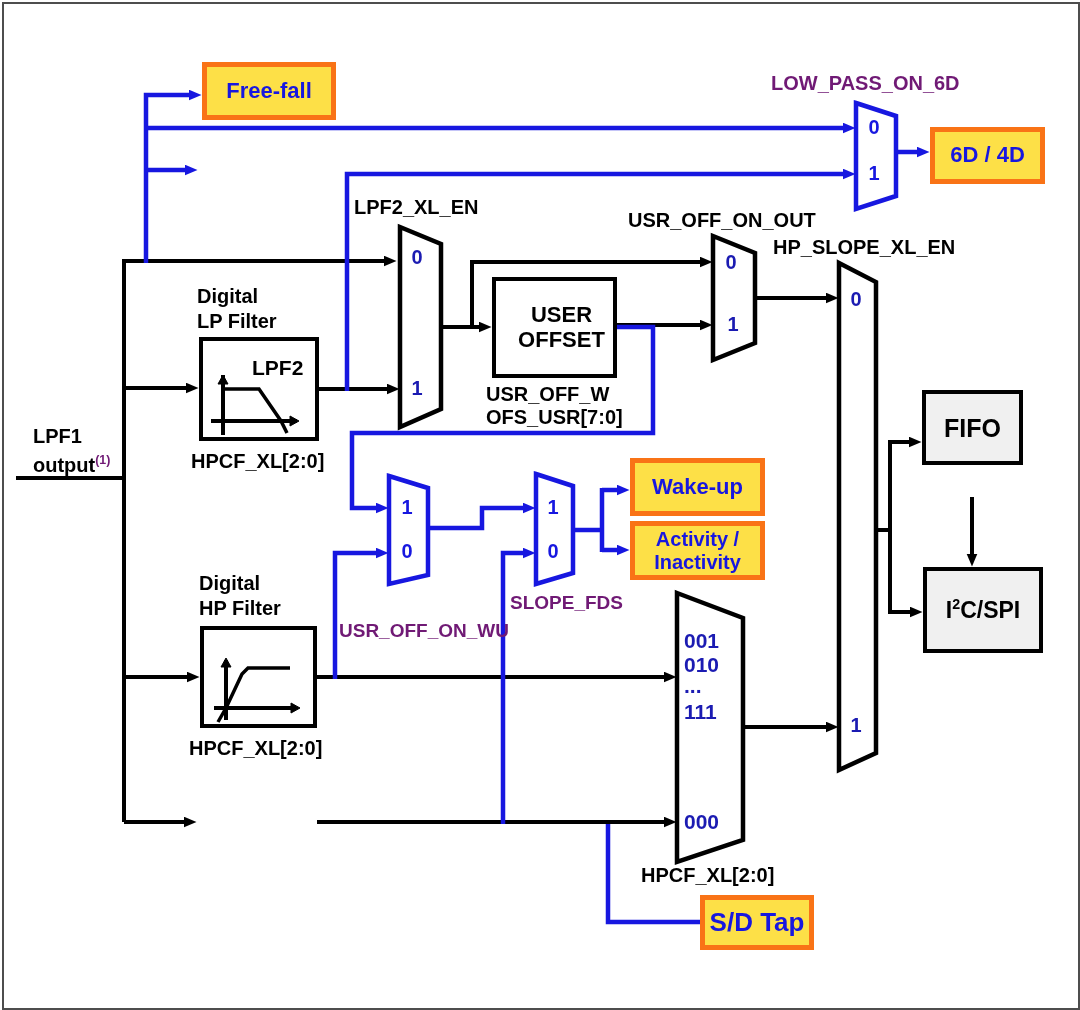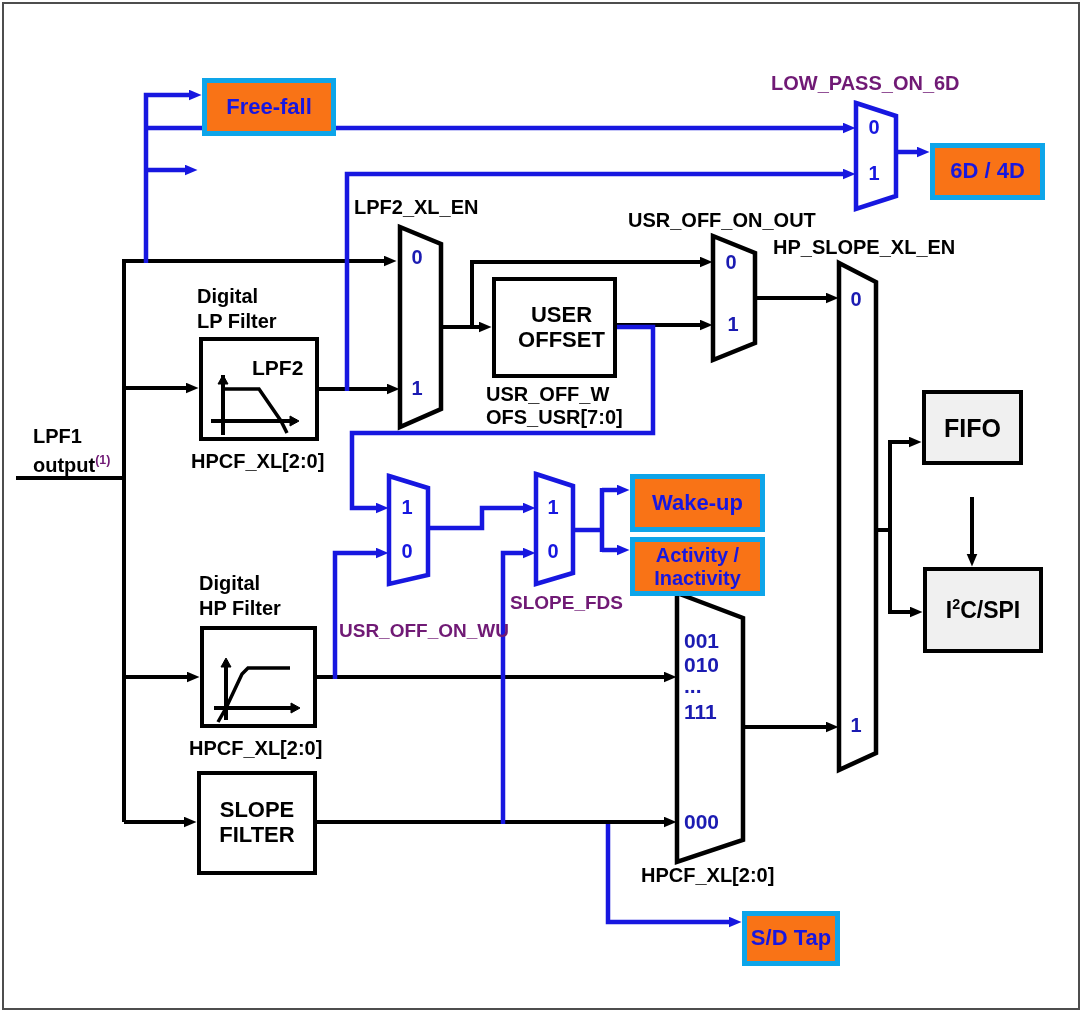--- a/index.html
+++ b/index.html
@@ -4,21 +4,21 @@
 <style>
   html,body{margin:0;padding:0;background:#fff;}
   #stage{
     position:relative;width:1080px;height:1010px;background:#fff;
     font-family:"Liberation Sans","DejaVu Sans",sans-serif;overflow:hidden;
   }
   #frame{position:absolute;left:2px;top:2px;width:1074px;height:1004px;border:2px solid #4d4d4d;}
   .abs{position:absolute;box-sizing:border-box;}
   .box{position:absolute;box-sizing:border-box;display:flex;flex-direction:column;
        align-items:center;justify-content:center;text-align:center;font-weight:bold;line-height:1.12;}
-  .blue-box{background:#f97316;border:5px solid #0ea5e9;color:#1717E0;margin-top:16px;}
+  .blue-box{background:#fde047;border:5px solid #f97316;color:#1717E0;}
   .white-box{background:#fff;border:4px solid #000;color:#000;}
   .gray-box{background:#F0F0F0;border:4px solid #000;color:#000;}
   .lbl{position:absolute;font-weight:bold;white-space:nowrap;color:#000;}
   .blue{color:#701a75;}
   .num{position:absolute;font-weight:bold;font-size:20px;width:30px;text-align:center;color:#1B1BB2;}
   .numb{color:#1717E0;}
   sup{font-size:0.62em;}
   svg{display:block;}
 </style>
 </head>
@@ -98,21 +98,21 @@
 
   <div class="box blue-box" style="left:630px;top:458px;width:135px;height:58px;font-size:22px;">
     <div>Wake-up</div>
   </div>
 
   <div class="box blue-box" style="left:630px;top:521px;width:135px;height:59px;font-size:20px;">
     <div>Activity /</div>
     <div>Inactivity</div>
   </div>
 
-  <div class="box blue-box" style="left:742px;top:895px;width:98px;height:55px;font-size:22px;">
+  <div class="box blue-box" style="left:700px;top:895px;width:114px;height:55px;font-size:26px;">
     <div>S/D Tap</div>
   </div>
 
   <div class="abs white-box" style="left:199px;top:337px;width:120px;height:104px;border-width:4px;">
     <svg class="abs" style="left:4px;top:22px;" width="104" height="76" viewBox="0 0 104 76">
       <g stroke="#000" stroke-width="4" fill="none">
         <path d="M16,72 V12"></path>
           <path d="M16,12 l-5,9 h10 z" fill="#000" stroke-width="1"></path>
         <path d="M4,58 H90"></path>
           <path d="M92,58 l-9,-5 v10 z" fill="#000" stroke-width="1"></path>
@@ -127,24 +127,20 @@
       <g stroke="#000" stroke-width="4" fill="none">
         <path d="M18,76 V16"></path>
           <path d="M18,14 l-5,9 h10 z" fill="#000" stroke-width="1"></path>
         <path d="M6,64 H88"></path>
           <path d="M92,64 l-9,-5 v10 z" fill="#000" stroke-width="1"></path>
         <path d="M10,78 L18,64 L34,30 L40,24 H82" stroke-width="3.5"></path>
       </g>
     </svg>
   </div>
 
-  <div class="box white-box" style="left:197px;top:771px;width:120px;height:104px;font-size:22px;">
-    <div>SLOPE</div>
-    <div>FILTER</div>
-  </div>
 
   <div class="box white-box" style="left:492px;top:277px;width:125px;height:101px;font-size:22px;padding-left:14px;">
     <div>USER</div>
     <div>OFFSET</div>
   </div>
 
   <div class="box gray-box" style="left:922px;top:390px;width:101px;height:75px;font-size:25px;">
     <div>FIFO</div>
   </div>
 

